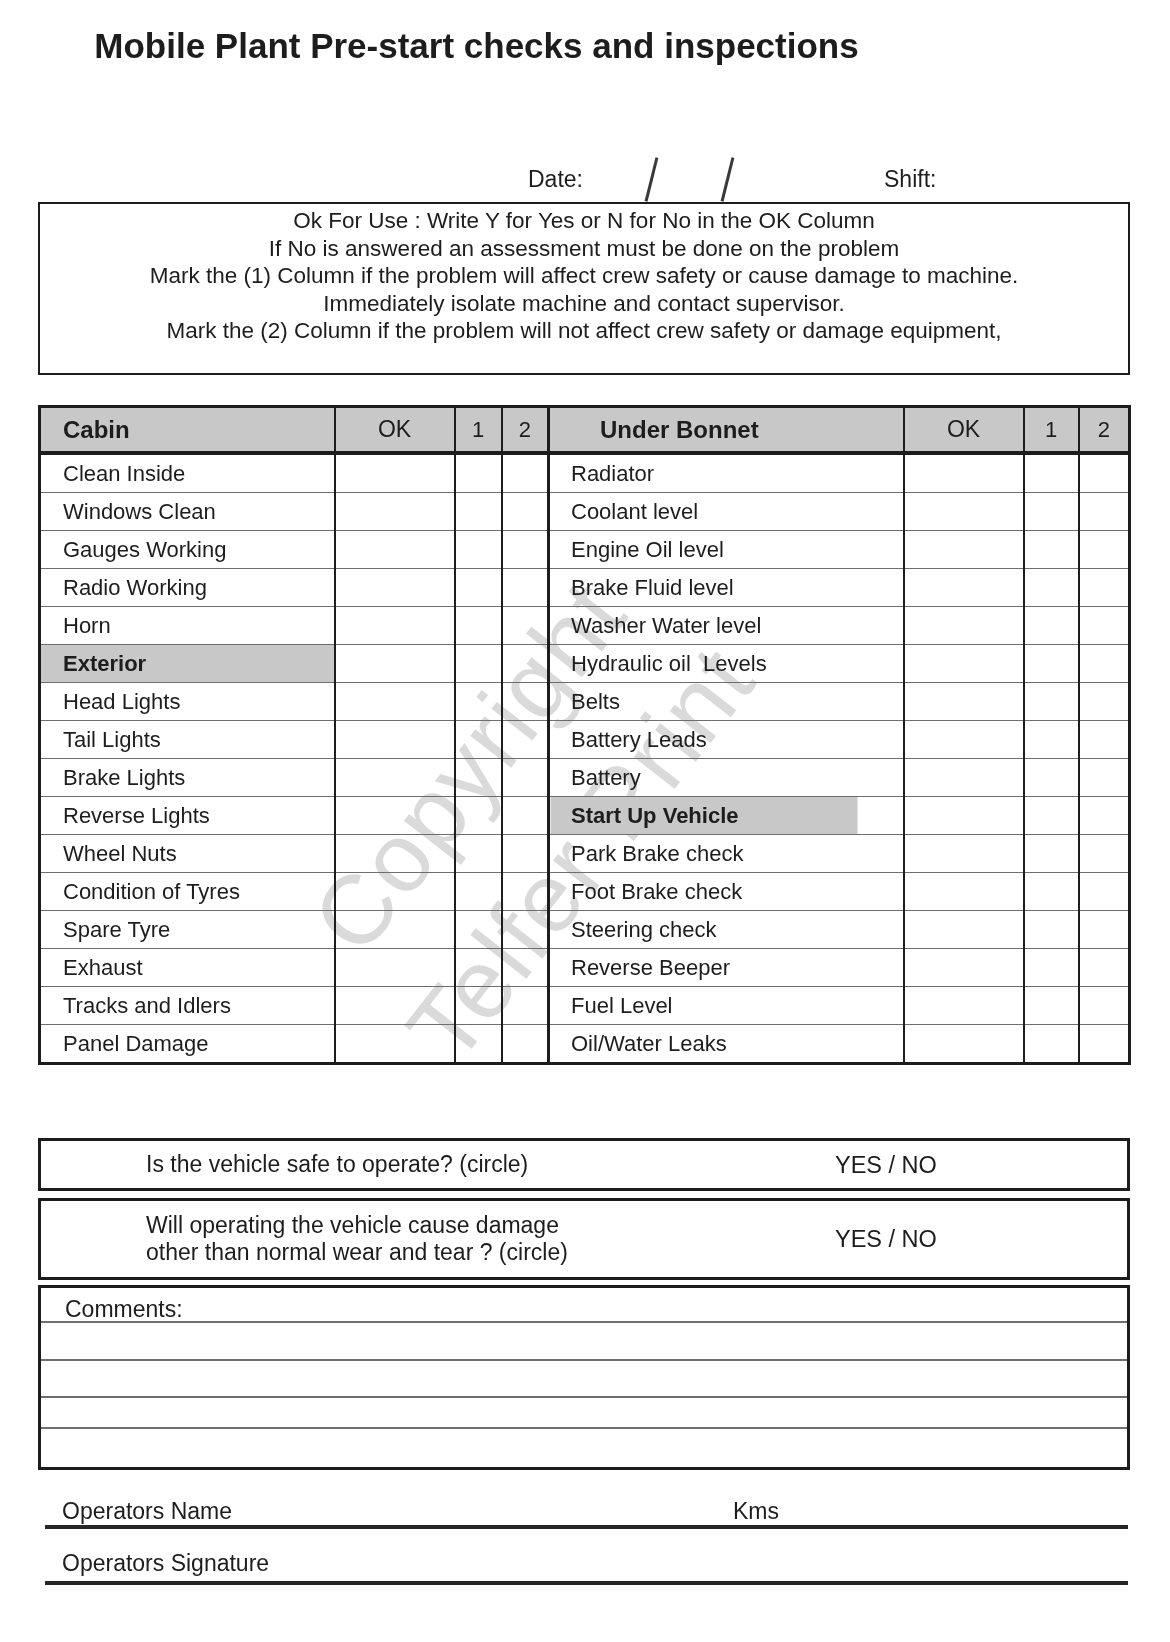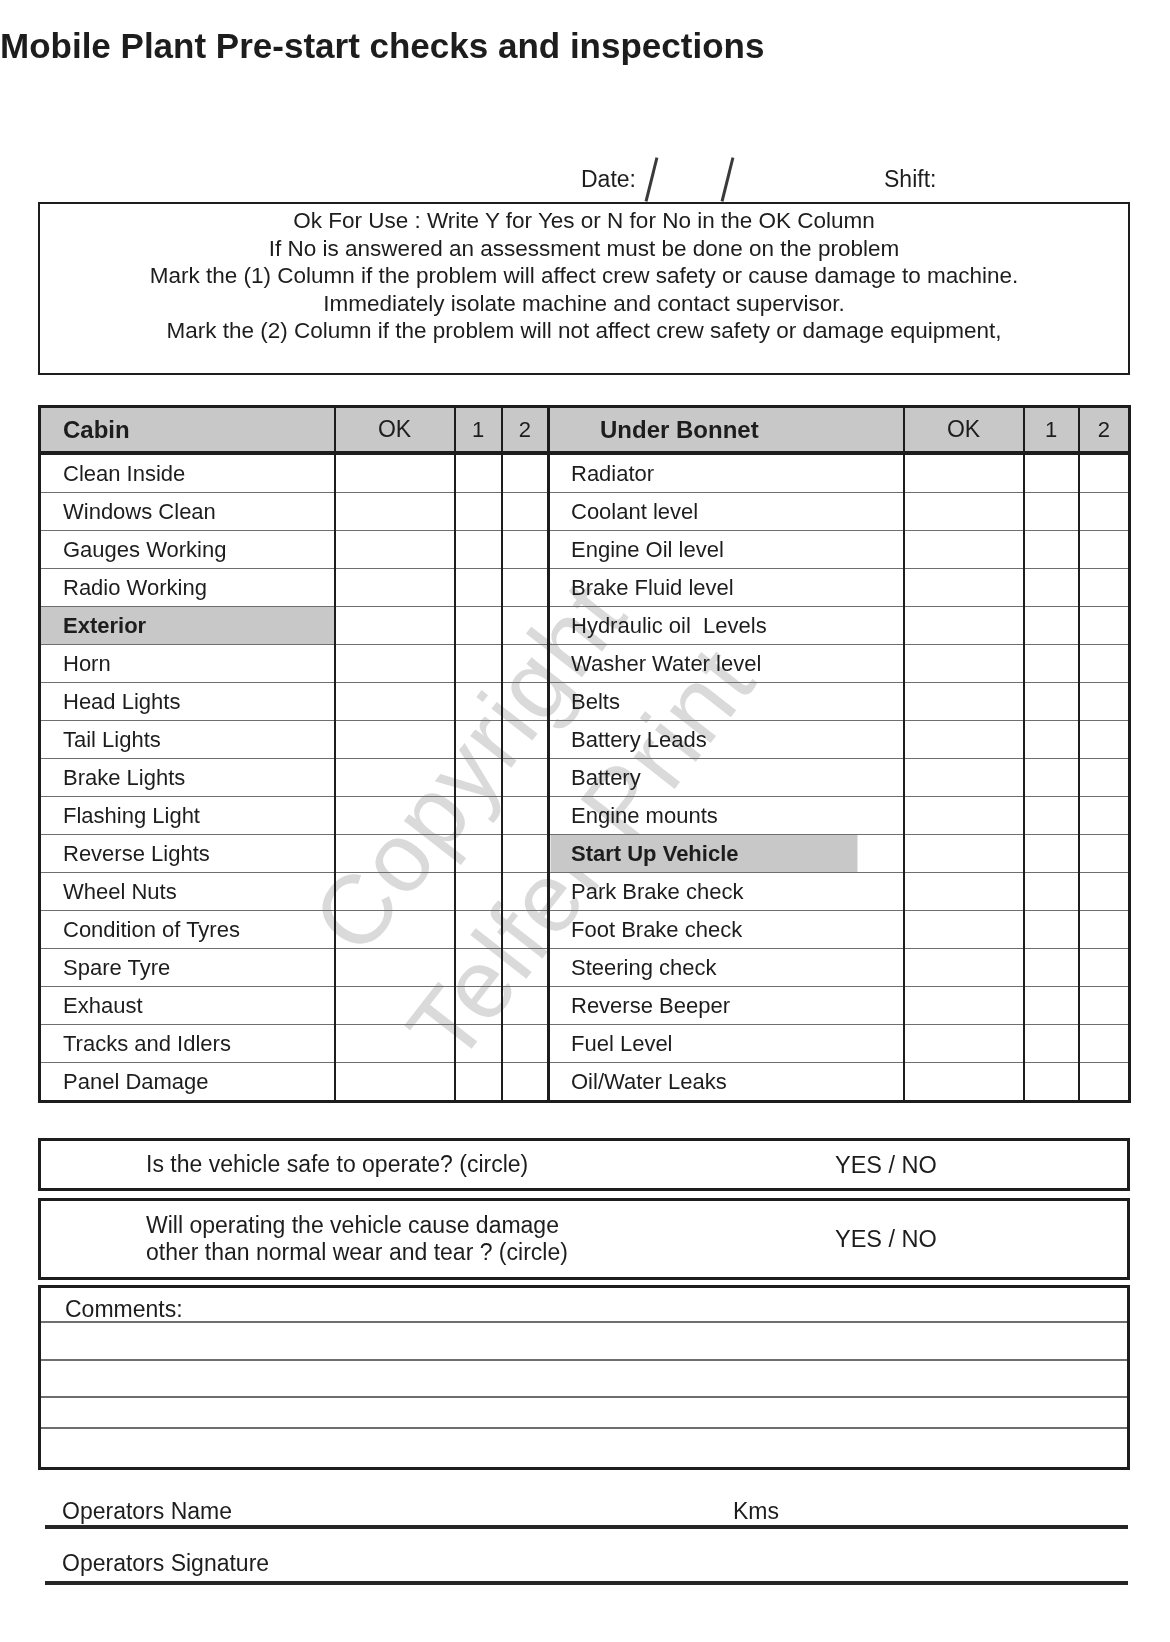--- a/index.html
+++ b/index.html
@@ -27,25 +27,25 @@
     letter-spacing:2px;
     z-index:0;
     white-space:nowrap;
     pointer-events:none;
   }
   .content{position:relative;z-index:1;}
   
   .title{
     position:absolute;left:0;top:26px;width:1001px;
     margin:0;padding-right:48px;box-sizing:border-box;
-    text-align:left;
+    text-align:center;
     font-size:35px;font-weight:bold;letter-spacing:0px;
   }
   
-  .date-label{position:absolute;left:581px;top:166px;font-size:23px;}
+  .date-label{position:absolute;left:528px;top:166px;font-size:23px;}
   .shift-label{position:absolute;left:884px;top:166px;font-size:23px;}
   .slash{position:absolute;width:2.5px;height:45px;background:#3a3a3a;transform:rotate(14deg);}
   .slash.s1{left:650px;top:157px;}
   .slash.s2{left:726px;top:157px;}
   .date-field{position:absolute;left:610px;top:155px;width:150px;height:50px;}
   .shift-field{position:absolute;left:945px;top:155px;width:180px;height:50px;}
   
   .instructions{
     position:absolute;left:38px;top:202px;width:1092px;height:173px;
     border:2.5px solid var(--ink);box-sizing:border-box;
@@ -197,40 +197,40 @@
             <td class="item left">Radio Working</td>
             <td class="check"></td>
             <td class="check"></td>
             <td class="check"></td>
             <td class="item right">Brake Fluid level</td>
             <td class="check"></td>
             <td class="check"></td>
             <td class="check"></td>
           </tr>
           <tr>
+            <td class="item left">Horn</td>
+            <td class="check"></td>
+            <td class="check"></td>
+            <td class="check"></td>
+            <td class="item right">Washer Water level</td>
+            <td class="check"></td>
+            <td class="check"></td>
+            <td class="check"></td>
+          </tr>
+          <tr>
             <td class="item left section">Exterior</td>
             <td class="check"></td>
             <td class="check"></td>
             <td class="check"></td>
             <td class="item right">Hydraulic oil  Levels</td>
             <td class="check"></td>
             <td class="check"></td>
             <td class="check"></td>
           </tr>
           <tr>
-            <td class="item left">Horn</td>
-            <td class="check"></td>
-            <td class="check"></td>
-            <td class="check"></td>
-            <td class="item right">Washer Water level</td>
-            <td class="check"></td>
-            <td class="check"></td>
-            <td class="check"></td>
-          </tr>
-          <tr>
             <td class="item left">Head Lights</td>
             <td class="check"></td>
             <td class="check"></td>
             <td class="check"></td>
             <td class="item right">Belts</td>
             <td class="check"></td>
             <td class="check"></td>
             <td class="check"></td>
           </tr>
           <tr>
@@ -242,30 +242,20 @@
             <td class="check"></td>
             <td class="check"></td>
             <td class="check"></td>
           </tr>
           <tr>
             <td class="item left">Brake Lights</td>
             <td class="check"></td>
             <td class="check"></td>
             <td class="check"></td>
             <td class="item right">Battery</td>
-            <td class="check"></td>
-            <td class="check"></td>
-            <td class="check"></td>
-          </tr>
-          <tr>
-            <td class="item left">Flashing Light</td>
-            <td class="check"></td>
-            <td class="check"></td>
-            <td class="check"></td>
-            <td class="item right">Engine mounts</td>
             <td class="check"></td>
             <td class="check"></td>
             <td class="check"></td>
           </tr>
           <tr>
             <td class="item left">Reverse Lights</td>
             <td class="check"></td>
             <td class="check"></td>
             <td class="check"></td>
             <td class="item right section fade">Start Up Vehicle</td>

